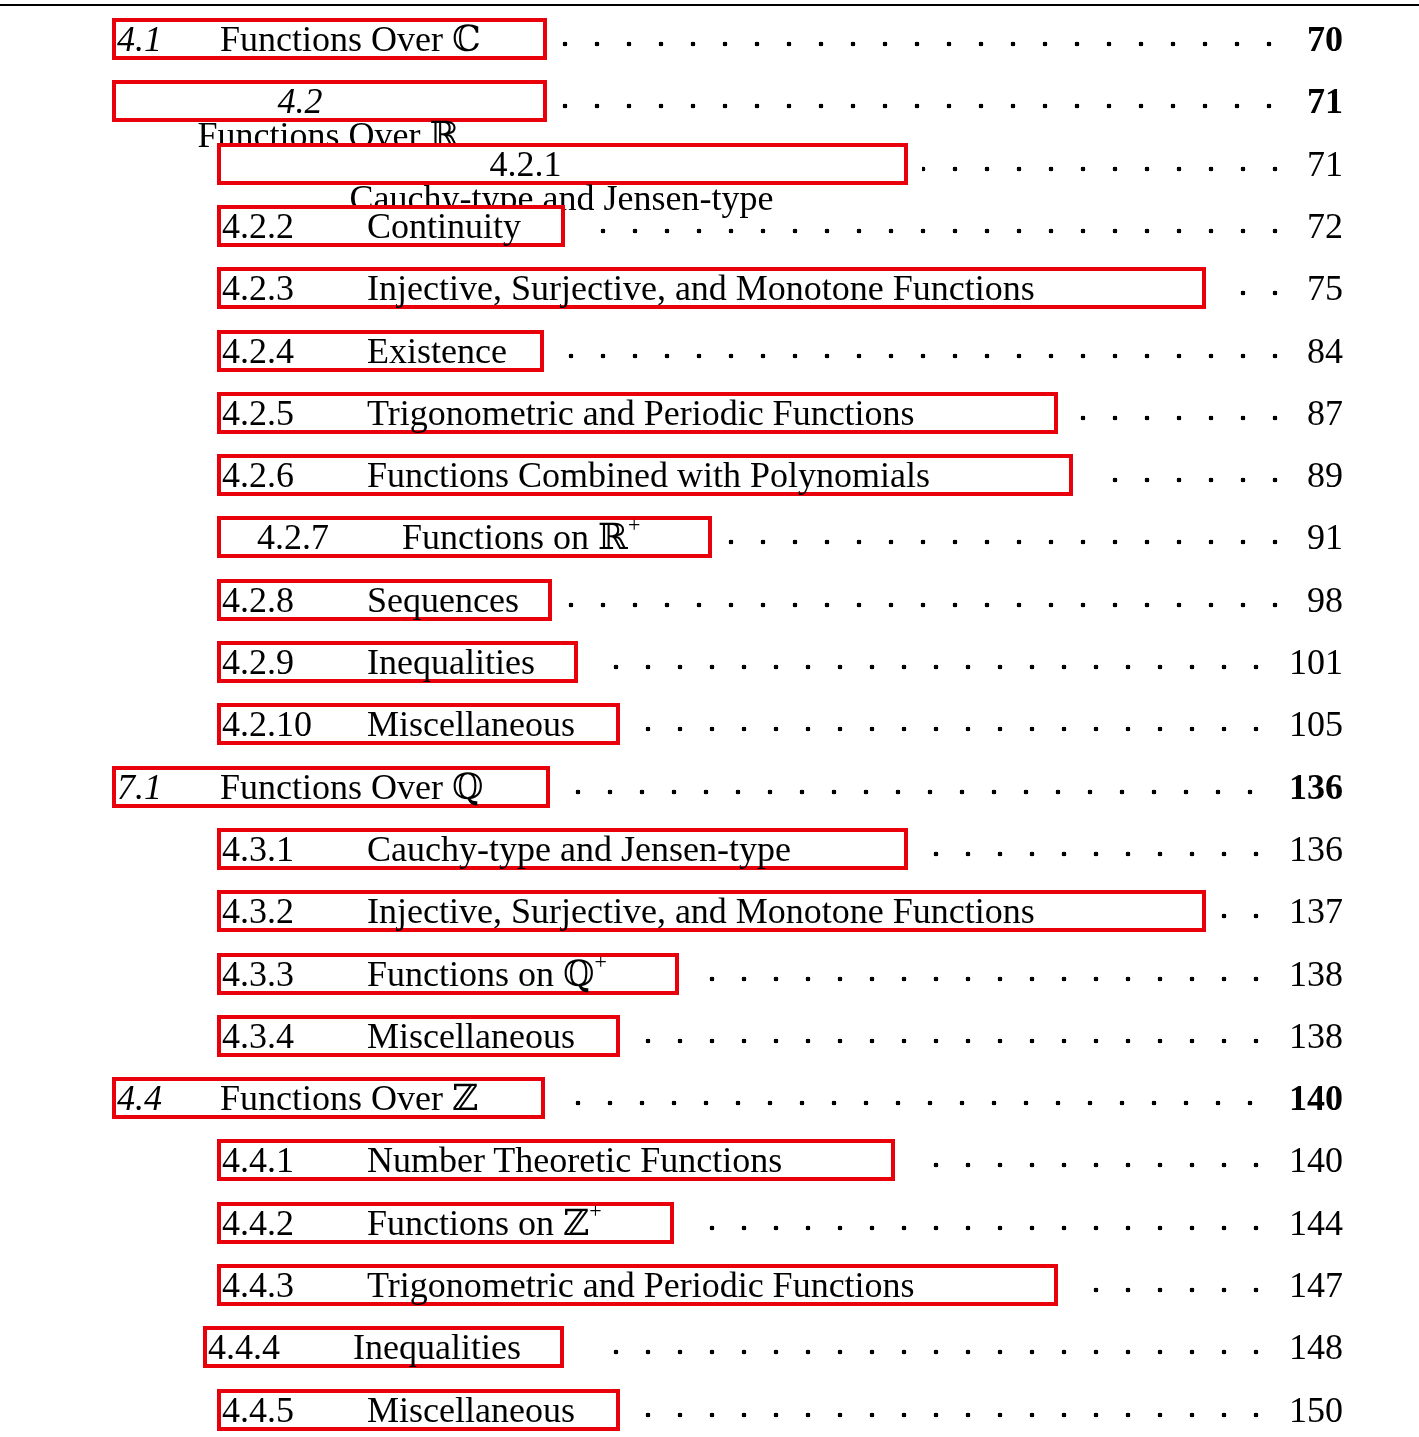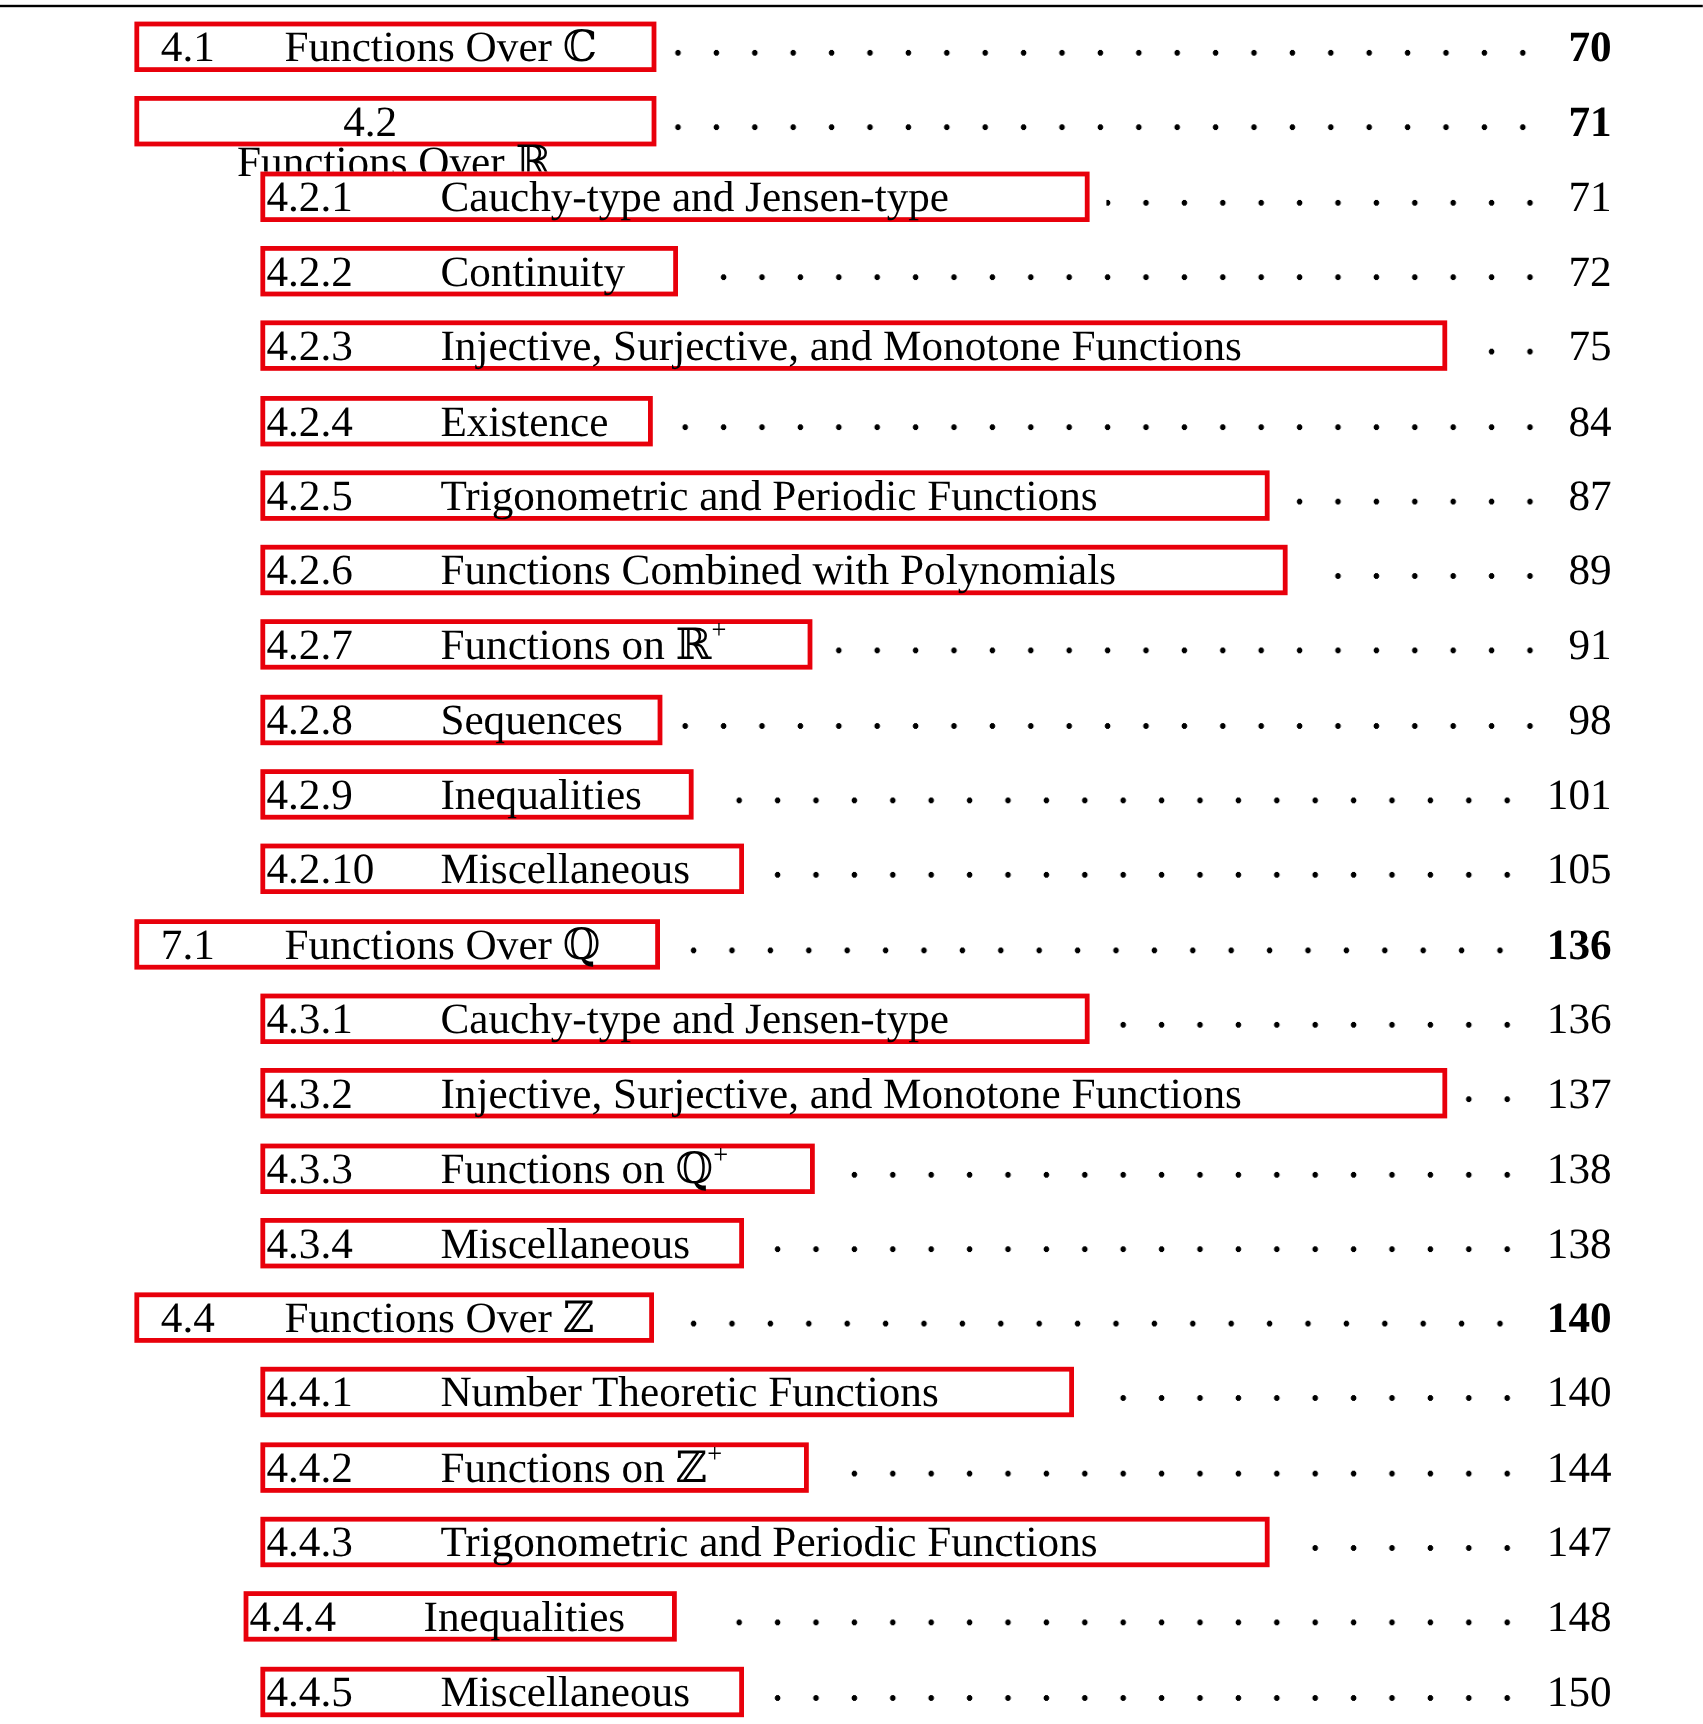--- a/index.html
+++ b/index.html
@@ -5,21 +5,21 @@
     html, body { margin: 0; padding: 0; background: #ffffff; }
     body { width: 1419px; height: 1437px; position: relative; overflow: hidden;
            font-family: "DejaVu Serif", "Liberation Serif", serif; color: #000; }
     .top-rule { position: absolute; left: 0; top: 4px; width: 1419px; height: 2px; background: #000; }
     .toc { position: absolute; left: 0; top: 0; width: 1419px; }
     .row { position: absolute; left: 0; width: 1419px; height: 48px; }
     .label-box { position: absolute; top: 0; height: 34px; border: 4px solid #e8000b; background: #fff;
                  display: flex; align-items: center; box-sizing: content-box; padding-right: 2px; z-index: 2; }
     .num { font-family: "Liberation Serif", "DejaVu Serif", serif; font-size: 36px; line-height: 34px; display: inline-block; }
     .title { font-family: "Liberation Serif", "DejaVu Serif", serif; font-size: 36px; line-height: 34px; white-space: nowrap; }
-    .row.section .num { width: 103px; padding-left: 18px; }
+    .row.section .num { width: 103px; padding-left: 1px; font-style: italic; }
     .row.sub .num { width: 145px; padding-left: 1px; }
     .leaders { position: absolute; top: 22px; height: 8px; z-index: 1;
                background-image: radial-gradient(circle, #000 2.2px, transparent 2.6px);
                background-size: 32px 8px; background-repeat: repeat-x; background-position: right center; }
     .page { position: absolute; right: 76px; top: 0; height: 42px; line-height: 42px;
             font-family: "Liberation Serif", "DejaVu Serif", serif; font-size: 36px; text-align: right; }
     .row.section .page { font-weight: bold; }
     sup { font-size: 22px; line-height: 0; position: relative; top: -4px; }
   </style>
 </head>
@@ -39,21 +39,21 @@
     </div>
     <div class="row section" style="top: 80.3px;">
       <div class="label-box" style="left: 112px; width: 425px; flex-direction: column;">
         <span class="num">4.2</span>
         <span class="title">Functions Over ℝ</span>
       </div>
       <div class="leaders" style="left: 561px; width: 724px;"></div>
       <span class="page">71</span>
     </div>
     <div class="row sub" style="top: 142.6px;">
-      <div class="label-box" style="left: 217px; width: 681px;">
+      <div class="label-box" style="left: 217px; width: 681px; flex-direction: column;">
         <span class="num">4.2.1</span>
         <span class="title">Cauchy-type and Jensen-type</span>
       </div>
       <div class="leaders" style="left: 922px; width: 369px;"></div>
       <span class="page">71</span>
     </div>
     <div class="row sub" style="top: 204.9px;">
       <div class="label-box" style="left: 217px; width: 338px;">
         <span class="num">4.2.2</span>
         <span class="title">Continuity</span>
@@ -87,21 +87,21 @@
     </div>
     <div class="row sub" style="top: 454.1px;">
       <div class="label-box" style="left: 217px; width: 846px;">
         <span class="num">4.2.6</span>
         <span class="title">Functions Combined with Polynomials</span>
       </div>
       <div class="leaders" style="left: 1087px; width: 204px;"></div>
       <span class="page">89</span>
     </div>
     <div class="row sub" style="top: 516.4px;">
-      <div class="label-box" style="left: 217px; width: 450px;">
+      <div class="label-box" style="left: 217px; width: 450px; padding-left: 35px;">
         <span class="num">4.2.7</span>
         <span class="title">Functions on ℝ<sup>+</sup></span>
       </div>
       <div class="leaders" style="left: 691px; width: 600px;"></div>
       <span class="page">91</span>
     </div>
     <div class="row sub" style="top: 578.7px;">
       <div class="label-box" style="left: 217px; width: 325px;">
         <span class="num">4.2.8</span>
         <span class="title">Sequences</span>

